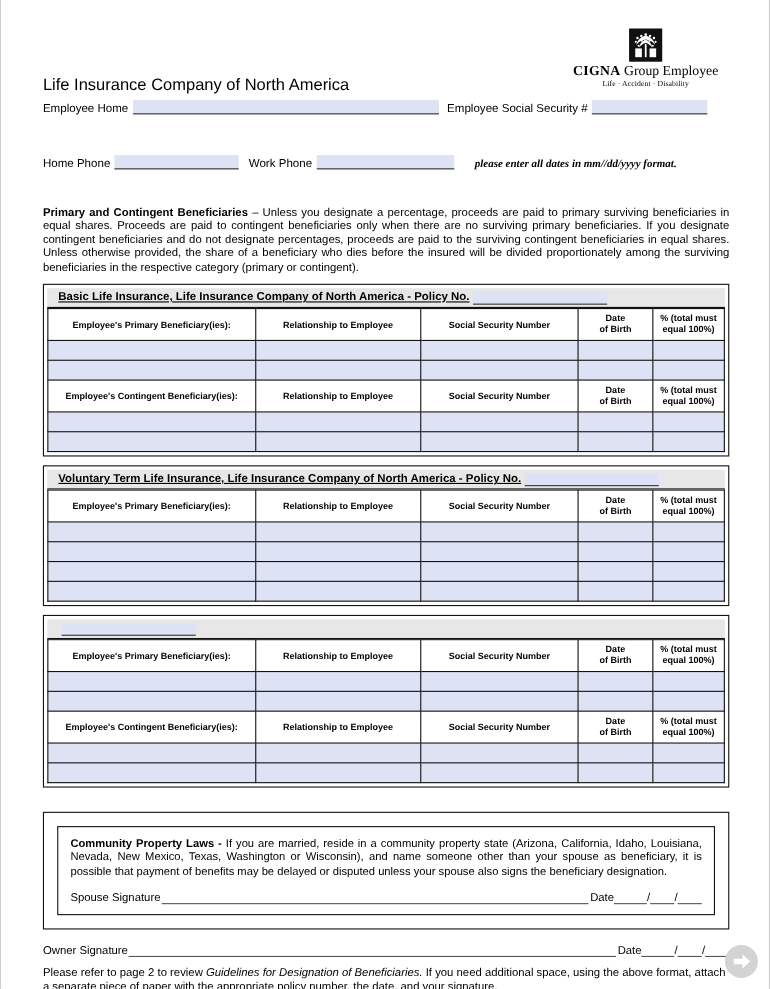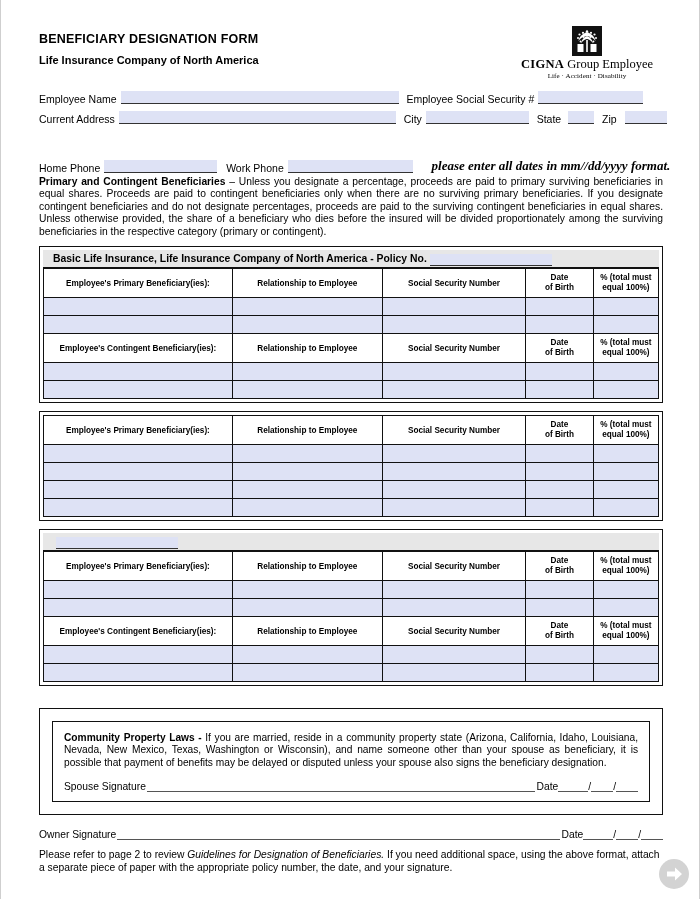--- a/index.html
+++ b/index.html
@@ -28,22 +28,22 @@
     width: 624px;
   }
 
   
   .hdr { position: relative; height: 72px; }
   .form-title {
     position: absolute; left: 0; top: 32px;
     font-size: 12.5px; font-weight: bold; letter-spacing: .2px;
   }
   .company-name {
-    position: absolute; left: 0; top: 54px;
-    font-size: 11px; font-weight: bold;
+    position: absolute; left: 0; top: 69px;
+    font-size: 15px; font-weight: normal;
   }
   .logo-block {
     position: absolute; right: 0; top: 26px;
     width: 152px; text-align: center;
   }
   .logo-mark {
     width: 30px; height: 30px; margin: 0 auto 2px auto;
     background: #111; display: block;
   }
   .logo-mark svg { display: block; }
@@ -64,50 +64,51 @@
   .flabel { display: inline-block; vertical-align: bottom; }
   .fill {
     display: inline-block; vertical-align: bottom;
     height: 13px;
     background: #dee2f5;
     border-bottom: 1px solid #333;
     position: relative; top: -1px;
   }
   .note {
     font-family: "Liberation Serif", serif;
-    font-style: italic; font-weight: bold; font-size: 13px;
+    font-style: italic; font-weight: bold; font-size: 10px;
     margin-left: 16px;
     margin-top: 28px;
   }
 
   
   .para {
     font-size: 10.3px; line-height: 12.4px;
     text-align: justify;
-    margin-top: 6px;
+    margin-top: 18px;
   }
   .para b { font-weight: bold; }
 
   
   .tbl-wrap {
     border: 1.6px solid #111;
     margin-top: 8px;
     padding: 3px;
     background: #fff;
   }
   .sec-head {
     background: #e7e7e7;
     border-bottom: 1.4px solid #111;
     height: 18px;
     position: relative;
     font-size: 10.4px; font-weight: bold;
     padding-left: 10px;
     line-height: 18px;
     white-space: nowrap;
     overflow: hidden;
+    text-decoration: underline;
   }
   .sec-head .polfill {
     display: inline-block; vertical-align: middle;
     height: 12px; width: 122px;
     background: #dee2f5;
     border-bottom: 1px solid #333;
     margin-left: 3px;
     position: relative; top: 1px;
   }
   table.bt {
@@ -187,21 +188,20 @@
     width: 34px; height: 34px;
   }
 </style>
 </head>
 <body>
 
 <div class="page">
   <div class="inner">
 
     <div class="hdr">
-      <div class="form-title">BENEFICIARY DESIGNATION FORM</div>
       <div class="company-name">Life Insurance Company of North America</div>
 
       <div class="logo-block">
         <span class="logo-mark">
           <svg width="30" height="30" viewBox="0 0 30 30">
             <rect x="0" y="0" width="30" height="30" fill="#111"></rect>
             <g fill="#fff">
               <rect x="14.2" y="14" width="1.6" height="12"></rect>
               <path d="M15 6 C10 8 7 11 6.5 15 C8 12.5 11 10.5 15 10 C19 10.5 22 12.5 23.5 15 C23 11 20 8 15 6 Z"></path>
               <path d="M15 10 C11.5 11.5 9.5 14 9 17.5 C10.5 15 12.5 13.5 15 13 C17.5 13.5 19.5 15 21 17.5 C20.5 14 18.5 11.5 15 10 Z"></path>
@@ -225,36 +225,26 @@
         </span>
         <div class="logo-text"><span class="cigna">CIGNA</span><span> Group Employee</span></div>
         <div class="logo-sub">Life · Accident · Disability</div>
       </div>
     </div>
 
     <div class="fields">
 
 
       <div class="frow">
-        <span class="flabel">Employee Name</span>
+        <span class="flabel">Employee Home</span>
         <span class="fill" style="width:278px;margin-left:1px;"></span>
         <span class="flabel" style="margin-left:5px;">Employee Social Security #</span>
         <span class="fill" style="width:105px;margin-left:1px;"></span>
       </div>
 
-      <div class="frow">
-        <span class="flabel">Current Address</span>
-        <span class="fill" style="width:277px;margin-left:1px;"></span>
-        <span class="flabel" style="margin-left:5px;">City</span>
-        <span class="fill" style="width:103px;margin-left:1px;"></span>
-        <span class="flabel" style="margin-left:5px;">State</span>
-        <span class="fill" style="width:26px;margin-left:4px;"></span>
-        <span class="flabel" style="margin-left:5px;">Zip</span>
-        <span class="fill" style="width:42px;margin-left:5px;"></span>
-      </div>
 
       <div class="frow">
         <span class="flabel">Home Phone</span>
         <span class="fill" style="width:113px;margin-left:1px;"></span>
         <span class="flabel" style="margin-left:6px;margin-top:31px;">Work Phone</span>
         <span class="fill" style="width:125px;margin-left:1px;"></span>
         <span class="note">please enter all dates in mm//dd/yyyy format.</span>
       </div>
     </div>
 
@@ -304,20 +294,21 @@
               <td class="c2"></td>
               <td class="c3"></td>
               <td class="c4"></td>
               <td class="c5"></td>
         </tr>
       </tbody>
         </table>
     </div>
 
     <div class="tbl-wrap">
+      <div class="sec-head"><span>Voluntary Term Life Insurance, Life Insurance Company of North America - Policy No.</span><span class="polfill"></span></div>
       <table class="bt">
         <tbody>
             <tr class="hdr-row">
           <td class="c1">Employee's Primary Beneficiary(ies):</td>
           <td class="c2">Relationship to Employee</td>
           <td class="c3">Social Security Number</td>
           <td class="c4 twoline"><span>Date</span><br><span>of Birth</span></td>
           <td class="c5 twoline"><span>% (total must</span><br><span>equal 100%)</span></td>
         </tr>
         <tr class="in-row">

